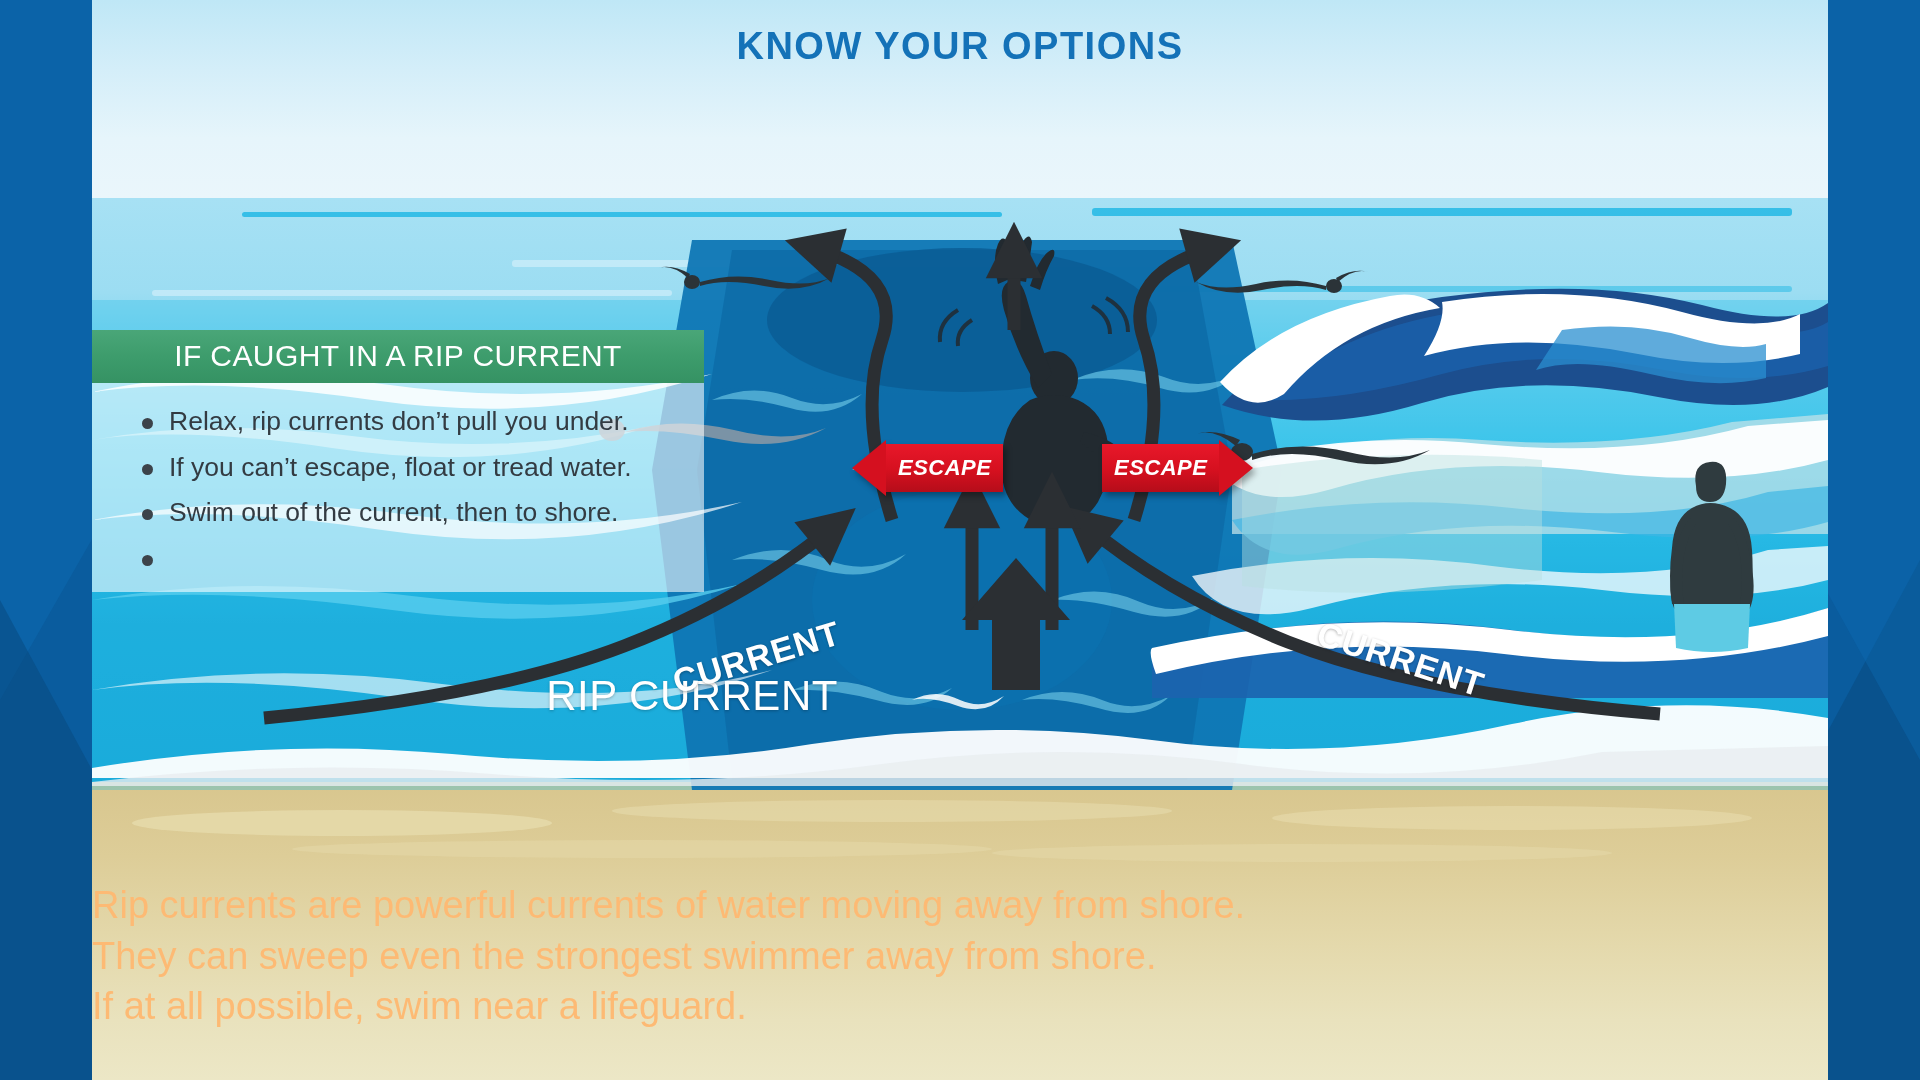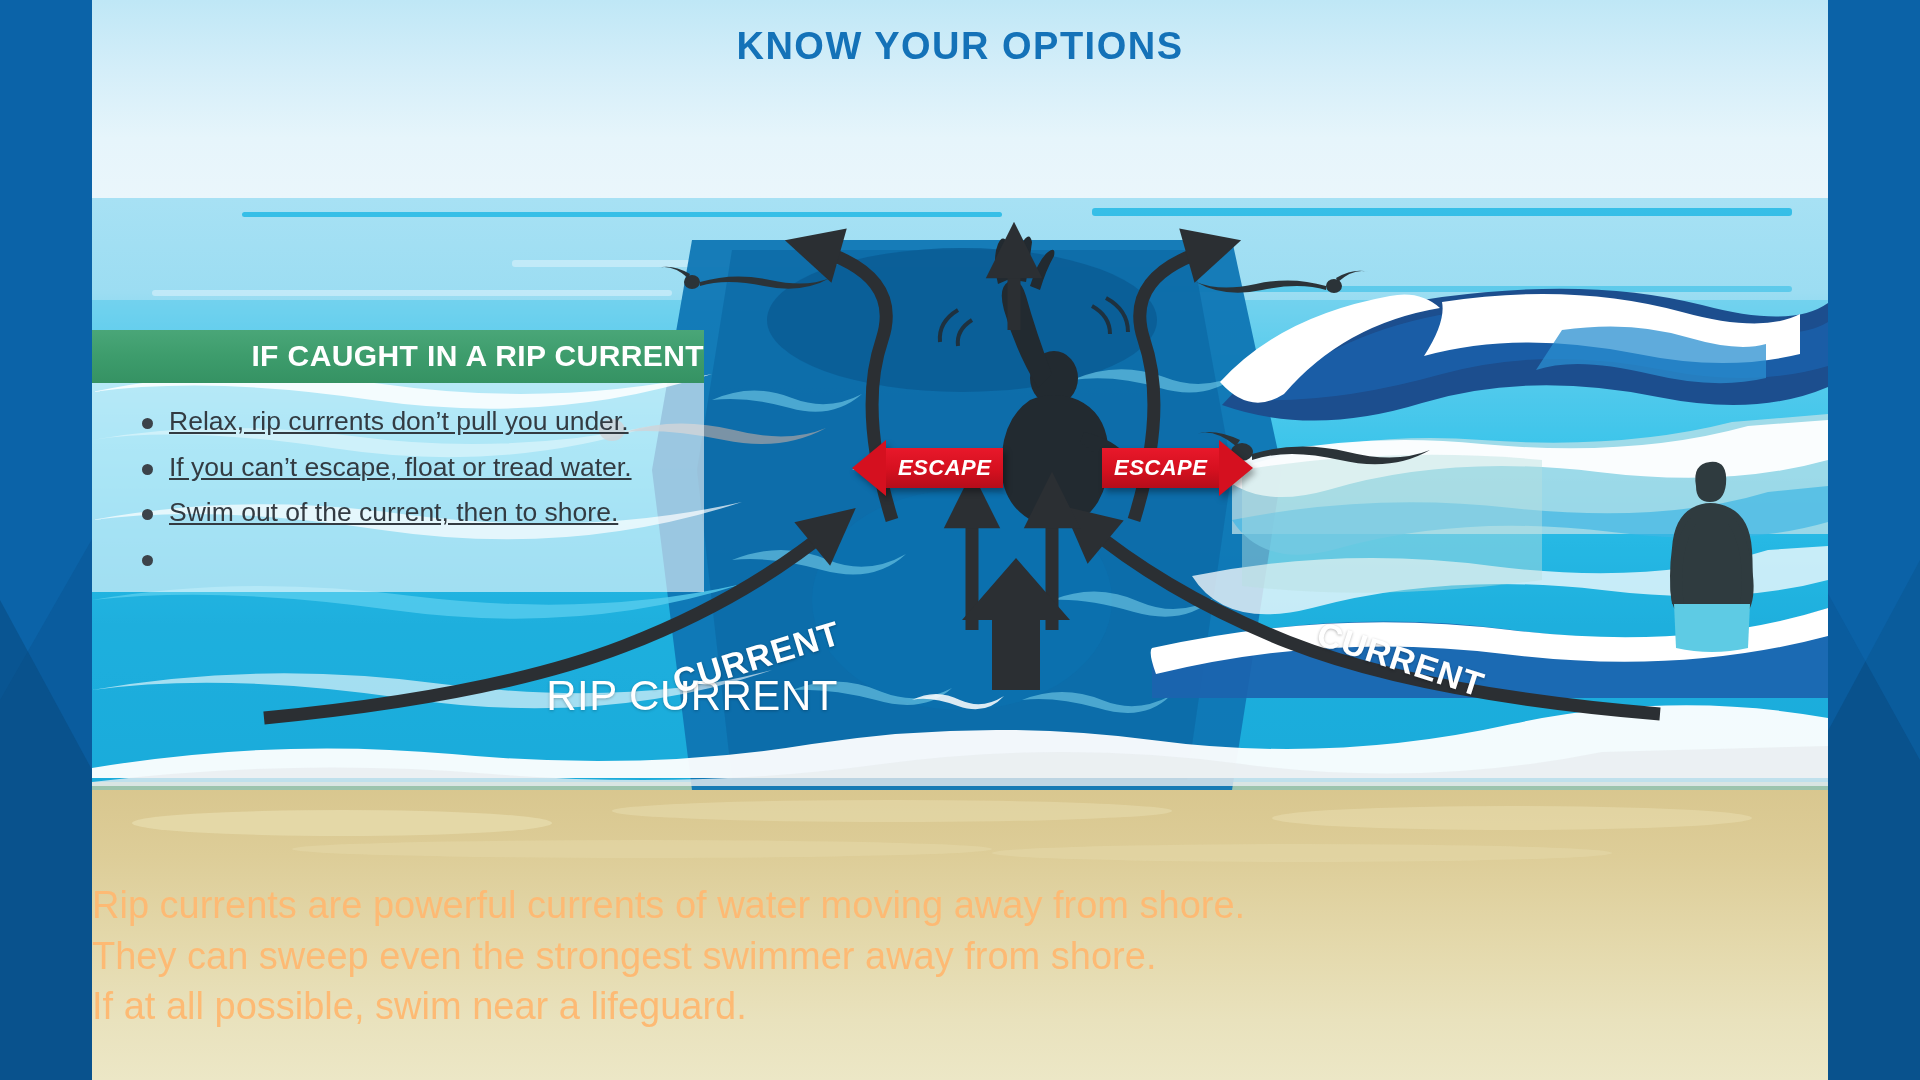--- a/index.html
+++ b/index.html
@@ -45,34 +45,34 @@
   
 
   
   .beach { position:absolute; left:0; top:782px; width:100%; height:298px;
            background:linear-gradient(180deg,#d8c68e 0%,#ddcd98 25%,#e4d9ac 55%,#e9e2bd 80%,#ece7c6 100%);}
   .sandstreak{ position:absolute; background:#e7dcae; opacity:.75; border-radius:50%;}
 
   
   .infobox{ position:absolute; left:0px; top:330px; width:612px; z-index:30;}
   .infobox-head{ background:linear-gradient(180deg,#4aa678 0%,#3d9c6c 50%,#359263 100%);
-     color:#ffffff; font-size:30px; font-weight:bold; text-align:right;
+     color:#ffffff; font-size:30px; font-weight:normal; text-align:center;
      padding:9px 0 10px 0; letter-spacing:.4px; }
   .infobox-body{ background:rgba(255,255,255,.58); padding:16px 0 18px 0; }
   .infobox-body ul{ list-style:none; }
   .infobox-body li{ display:flex; align-items:flex-start; gap:16px;
-     font-size:26.5px; color:#333b42; padding:8px 0 8px 50px; line-height:1.12;text-decoration:underline; }
+     font-size:26.5px; color:#333b42; padding:8px 0 8px 50px; line-height:1.12; }
   .bullet{ width:11px;height:11px;border-radius:50%;background:#3c434a;
      flex:0 0 11px; margin-top:11px;}
 
   
   .escape{ position:absolute; z-index:35; height:56px; display:flex; align-items:center;
      filter:drop-shadow(3px 4px 3px rgba(0,0,0,.35)); }
   .escape .body{ background:linear-gradient(180deg,#e8182a 0%,#d5101f 55%,#b50d1a 100%);
-     height:40px; display:flex; align-items:center; }
+     height:48px; display:flex; align-items:center; }
   .escape .tip{ width:0;height:0; }
   .escape .lbl{ color:#fff; font-size:22px; font-weight:bold; font-style:italic;
      letter-spacing:.5px; white-space:nowrap; padding:0 12px;}
   .escape-left{ left:760px; top:440px; }
   .escape-left .tip{ border-top:28px solid transparent;border-bottom:28px solid transparent;
      border-right:34px solid #d5101f; }
   .escape-right{ left:1010px; top:440px; }
   .escape-right .tip{ border-top:28px solid transparent;border-bottom:28px solid transparent;
      border-left:34px solid #d5101f; }
 

